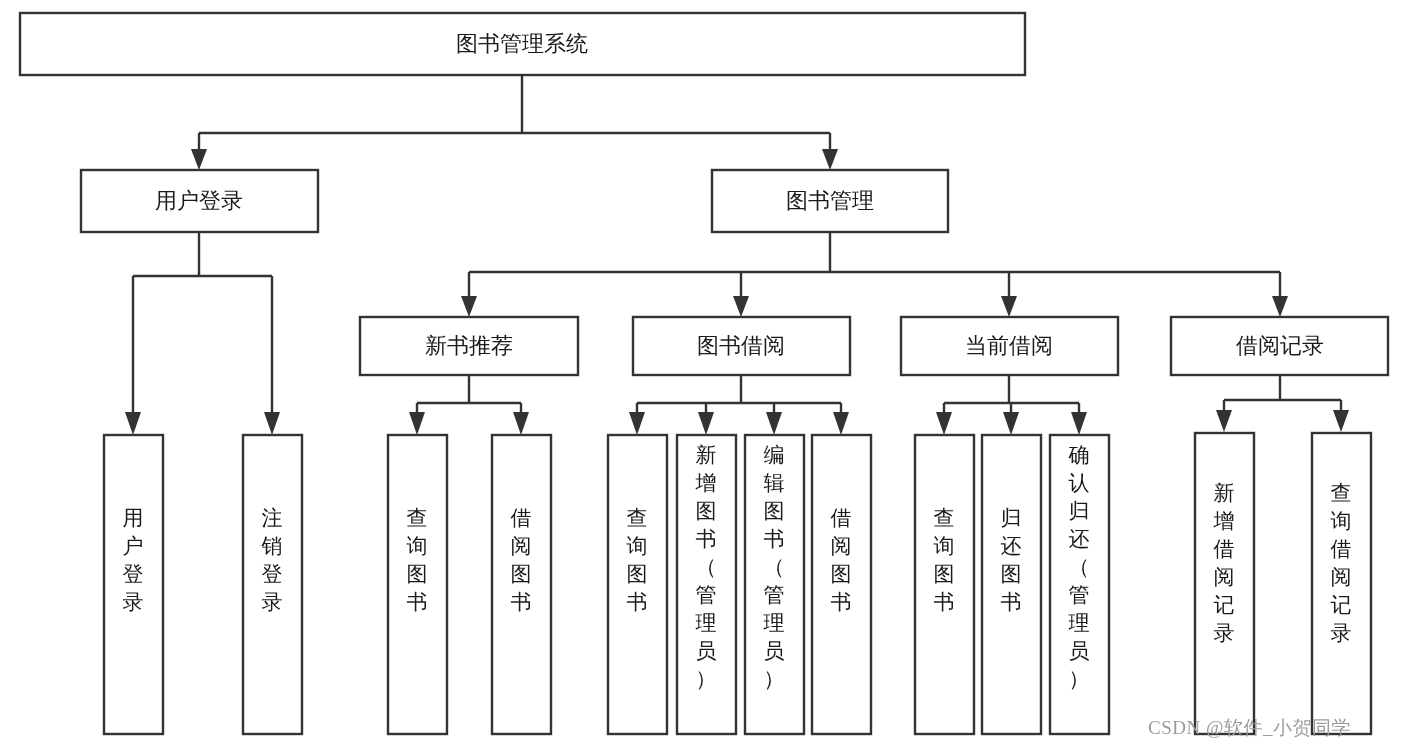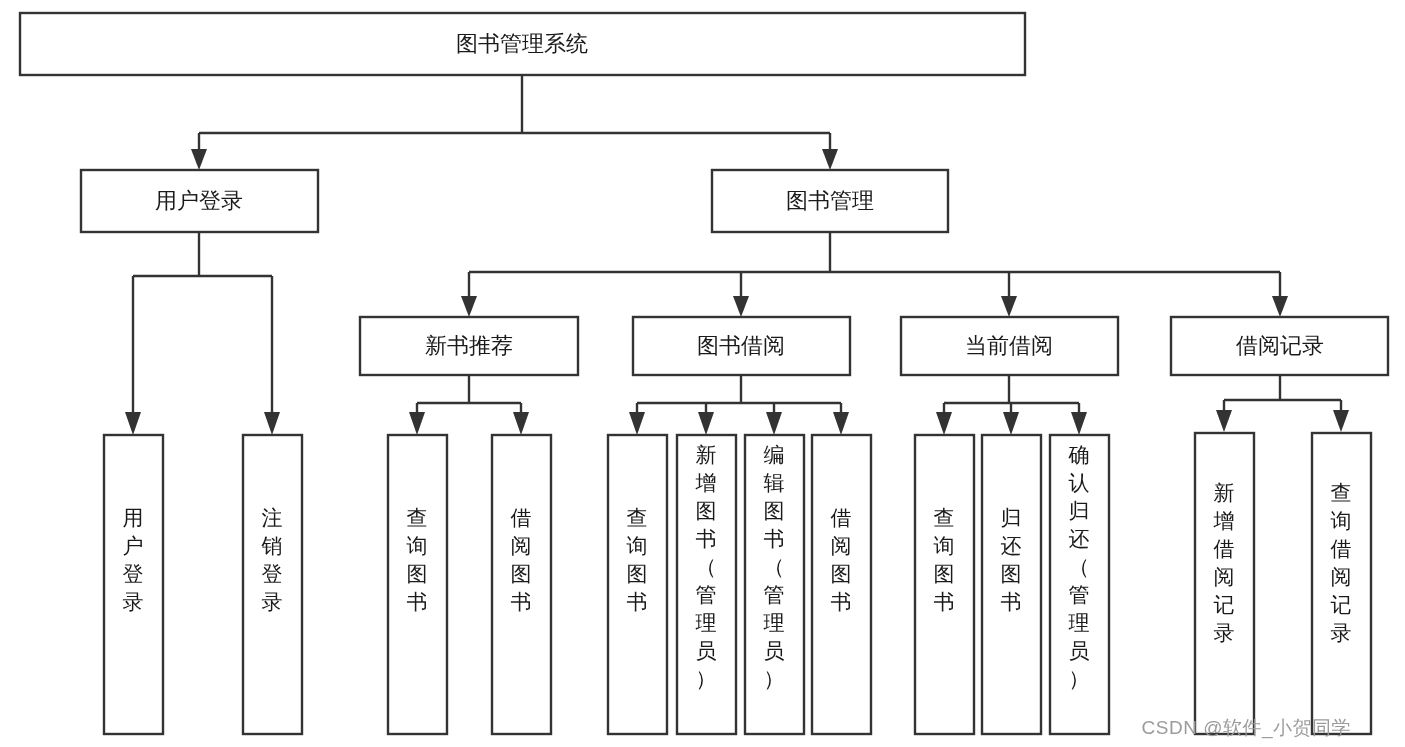--- a/index.html
+++ b/index.html
@@ -50,21 +50,21 @@
   .node-label-v {
     font-family: "Liberation Sans", "DejaVu Sans", sans-serif;
     font-size: 21px;
     fill: #1a1a1a;
     text-anchor: middle;
   }
   .watermark-text {
     position: absolute;
     right: 12px;
     bottom: 6px;
-    font-family: Liberation Sans, sans-serif;
+    font-family: Liberation Serif, serif;
     font-size: 19px;
     color: #9b9b9b;
     white-space: nowrap;
     letter-spacing: 0.5px;
     pointer-events: none;
   }
 </style>
 </head>
 <body>
 

